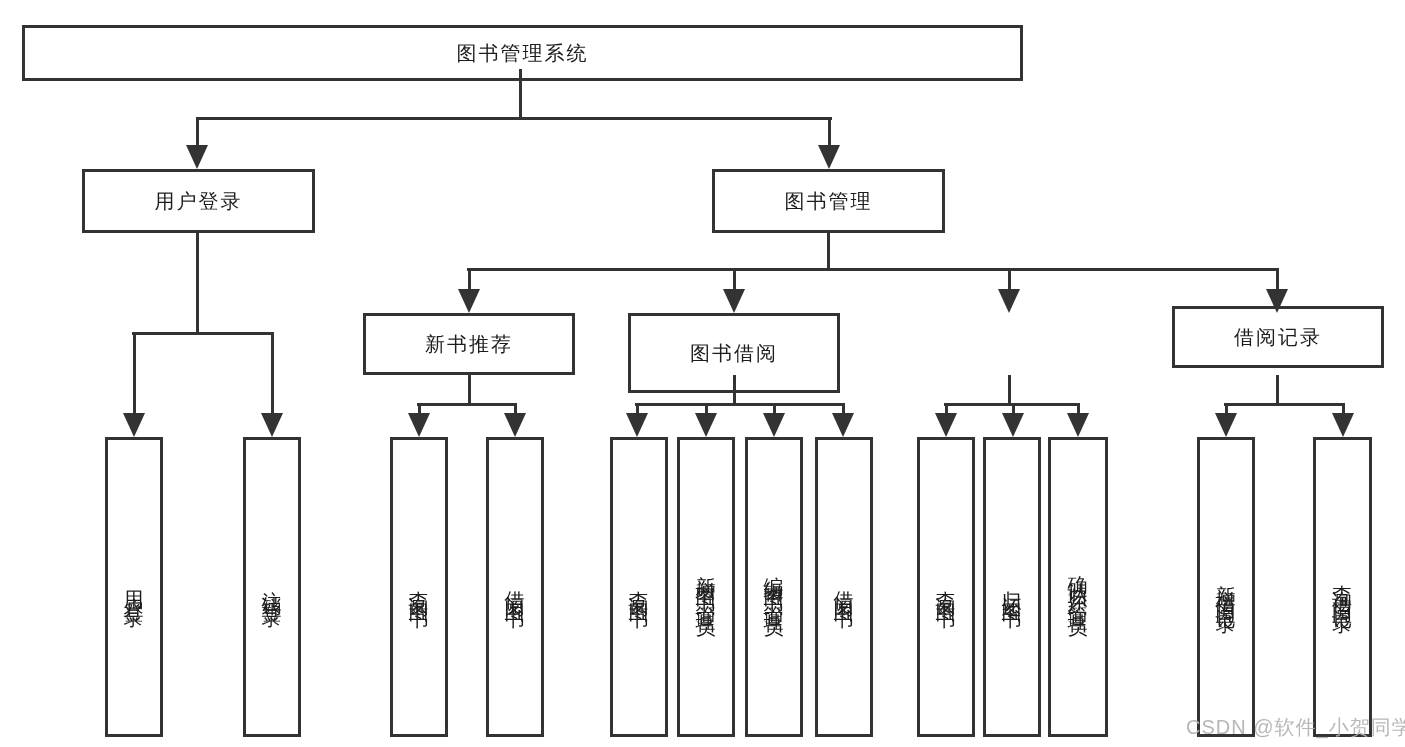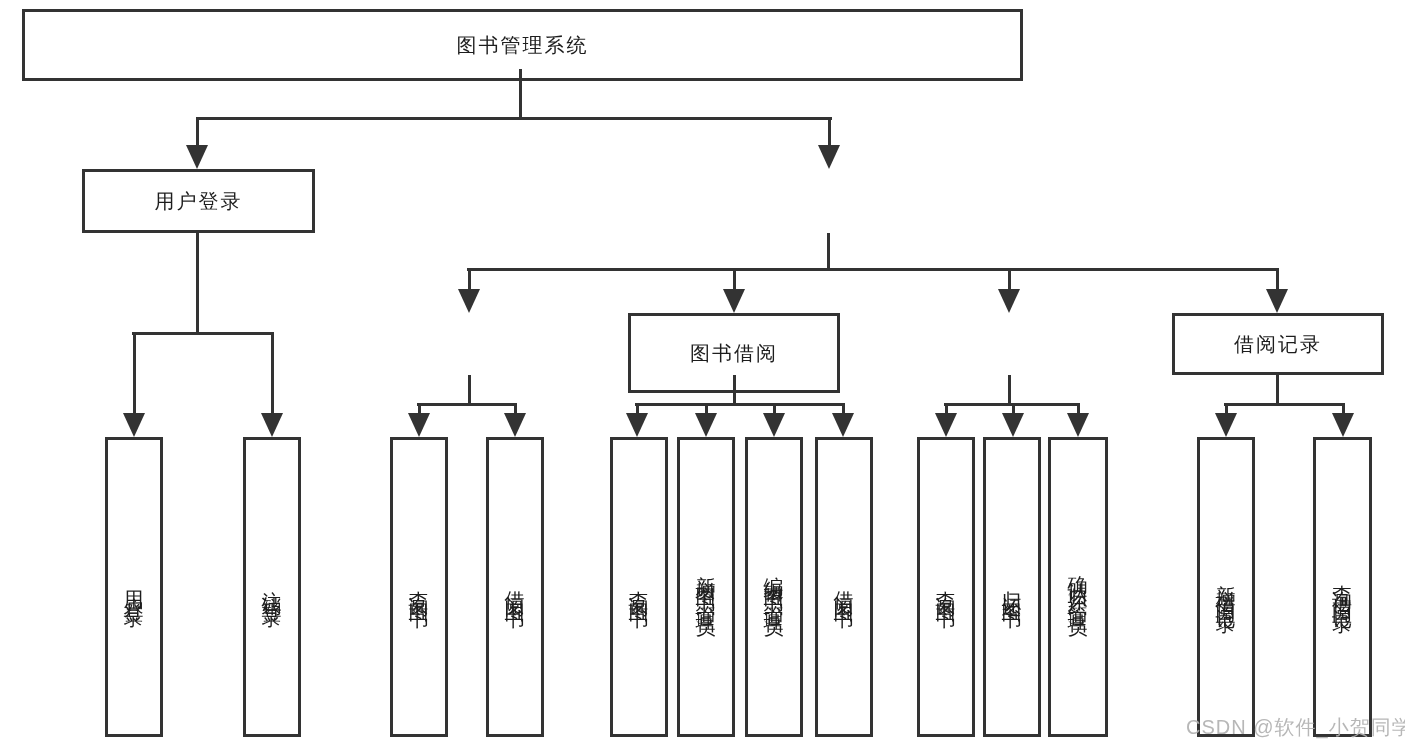--- a/index.html
+++ b/index.html
@@ -40,36 +40,42 @@
     position:absolute;left:1186px;top:714px;
     font-size:20px;color:#b0b0b0;opacity:.9;
     letter-spacing:1px;white-space:nowrap;
   }
 </style>
 </head>
 <body>
 
 <div id="stage">
 
-  <div class="box hbox" style="left:22px;top:9px;width:1001px;height:72px">
+  <div class="box hbox" style="left:22px;top:25px;width:1001px;height:56px">
     <span>图书管理系统</span>
   </div>
 
   <div class="box hbox" style="left:82px;top:169px;width:233px;height:64px">
     <span>用户登录</span>
   </div>
 
+  <div class="box hbox" style="left:712px;top:169px;width:233px;height:64px">
+    <span>图书管理</span>
+  </div>
 
+  <div class="box hbox" style="left:363px;top:313px;width:212px;height:62px">
+    <span>新书推荐</span>
+  </div>
 
   <div class="box hbox" style="left:628px;top:313px;width:212px;height:80px">
     <span>图书借阅</span>
   </div>
 
 
-  <div class="box hbox" style="left:1172px;top:313px;width:212px;height:62px">
+  <div class="box hbox" style="left:1172px;top:306px;width:212px;height:62px">
     <span>借阅记录</span>
   </div>
 
   <div class="box leaf" style="left:105px">
     <span class="vtext">用户登录</span>
   </div>
   <div class="box leaf" style="left:243px">
     <span class="vtext">注销登录</span>
   </div>
 

